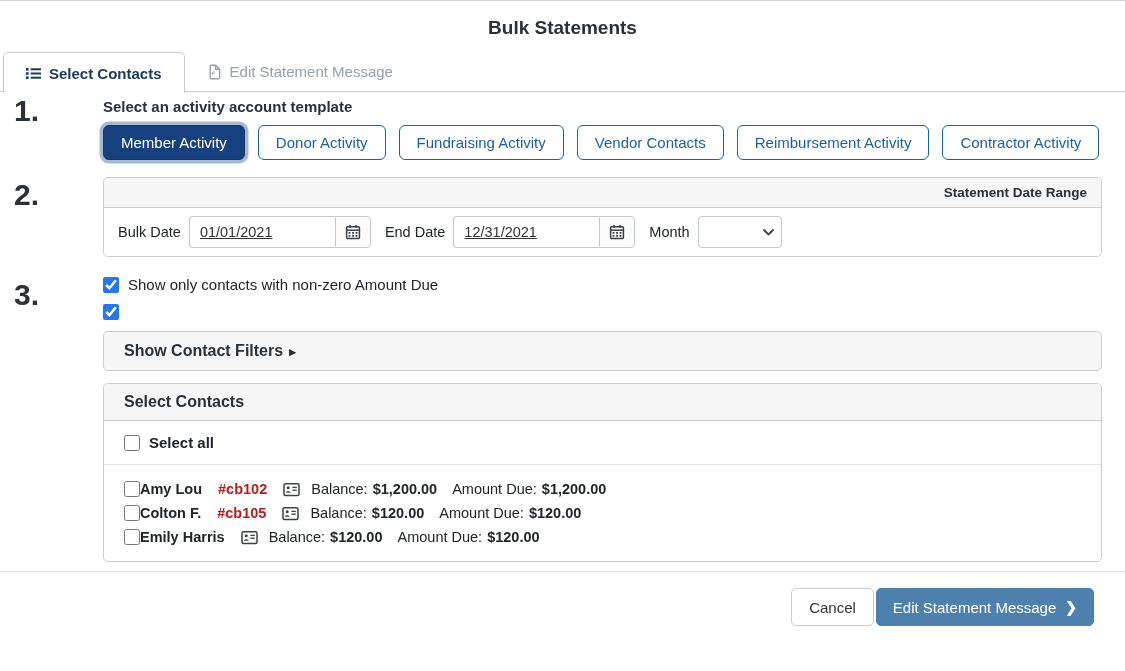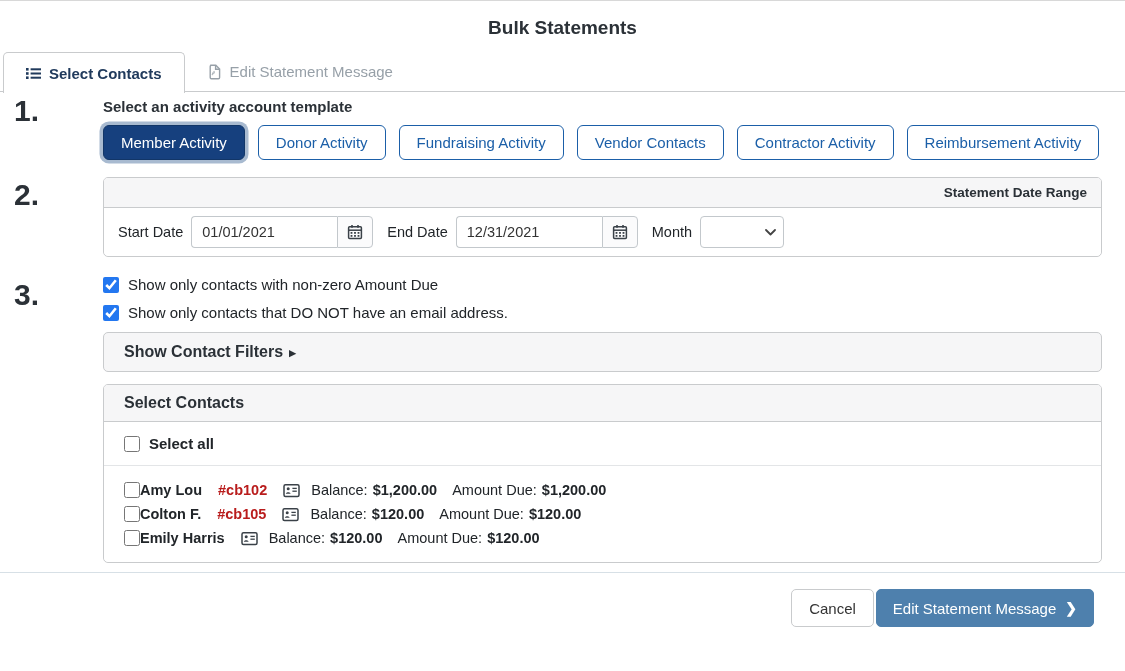--- a/index.html
+++ b/index.html
@@ -29,21 +29,21 @@
   .tpl-btn { font-family: inherit; font-size: 15px; padding: 8px 17px; border: 1px solid #1b5fa8; border-radius: 6px; background: #fff; color: #1b5fa8; cursor: pointer; white-space: nowrap; }
   .tpl-btn.selected { background: #16407e; border-color: #123668; color: #fff; box-shadow: 0 0 0 3.5px rgba(96,130,170,0.55); }
 
   .panel { border: 1px solid #c9cbcd; border-radius: 5px; }
   .date-panel { margin-top: 17px; }
   .panel-header { background: #f6f6f7; border-bottom: 1px solid #c9cbcd; border-radius: 4px 4px 0 0; color: #2b3137; font-weight: 700; }
   .dr-header { padding: 7px 14px; font-size: 13.5px; text-align: right; }
   .dr-body { display: flex; align-items: center; padding: 8px 14px; background: #fff; border-radius: 0 0 5px 5px; }
   .dr-label { font-size: 14.5px; margin-right: 8px; white-space: nowrap; }
   .input-group { display: flex; margin-right: 14px; }
-  .date-input { width: 146px; height: 32px; border: 1px solid #c3c8cc; border-right: none; border-radius: 4px 0 0 4px; padding: 0 10px; font-size: 14.5px; font-family: inherit; color: #333; }
+  .date-input { width: 146px; height: 32px; border: 1px solid #c3c8cc; border-right: none; border-radius: 4px 0 0 4px; padding: 0 10px; font-size: 14.5px; font-family: inherit; color: #333; text-decoration: underline; }
   .cal-btn { width: 36px; height: 32px; border: 1px solid #c3c8cc; border-radius: 0 4px 4px 0; background: #fbfbfc; display: flex; align-items: center; justify-content: center; cursor: pointer; padding: 0; }
   .month-wrap { position: relative; width: 84px; height: 32px; border: 1px solid #c3c8cc; border-radius: 4px; display: flex; align-items: center; background: #fff; }
   .month-wrap select { appearance: none; -webkit-appearance: none; border: none; background: transparent; width: 100%; height: 100%; padding: 0 24px 0 8px; font-size: 14.5px; font-family: inherit; }
   .month-chevron { position: absolute; right: 7px; pointer-events: none; }
 
   .checks { margin-top: 19px; }
   .check-row { display: flex; align-items: center; gap: 9px; font-size: 15px; margin-bottom: 11px; }
   input[type="checkbox"] { width: 16px; height: 16px; accent-color: #2377f0; margin: 0; flex: 0 0 auto; }
 
   .filters-bar { margin-top: 8px; background: #f6f6f7; border: 1px solid #c9cbcd; border-radius: 5px; padding: 10px 20px; font-size: 16px; font-weight: 700; color: #2b3137; cursor: pointer; }
@@ -105,28 +105,28 @@
   <div class="step-num" id="step-2">2.</div>
   <div class="step-num" id="step-3">3.</div>
 
   <div class="tpl-heading">Select an activity account template</div>
 
   <div class="tpl-row">
     <button class="tpl-btn selected">Member Activity</button>
     <button class="tpl-btn">Donor Activity</button>
     <button class="tpl-btn">Fundraising Activity</button>
     <button class="tpl-btn">Vendor Contacts</button>
+    <button class="tpl-btn">Reimbursement Activity</button>
     <button class="tpl-btn">Contractor Activity</button>
-    <button class="tpl-btn">Reimbursement Activity</button>
   </div>
 
   <div class="panel date-panel">
     <div class="panel-header dr-header">Statement Date Range</div>
     <div class="dr-body">
-      <span class="dr-label">Start Date</span>
+      <span class="dr-label">Bulk Date</span>
       <span class="input-group">
         <input class="date-input" type="text" value="01/01/2021" style="">
         <button class="cal-btn">
           <svg width="16" height="16" viewBox="0 0 16 16">
             <rect x="1.6" y="2.8" width="12.8" height="11.6" rx="1" fill="none" stroke="#3a4148" stroke-width="1.5"></rect>
             <line x1="1.6" y1="6.2" x2="14.4" y2="6.2" stroke="#3a4148" stroke-width="1.5"></line>
             <line x1="5" y1="1" x2="5" y2="3.8" stroke="#3a4148" stroke-width="1.6"></line>
             <line x1="11" y1="1" x2="11" y2="3.8" stroke="#3a4148" stroke-width="1.6"></line>
             <g fill="#3a4148">
               <rect x="3.6" y="8" width="1.8" height="1.8"></rect>
@@ -169,21 +169,20 @@
     </div>
   </div>
 
   <div class="checks">
     <label class="check-row">
       <input type="checkbox" checked="checked" style="">
       <span>Show only contacts with non-zero Amount Due</span>
     </label>
     <label class="check-row">
       <input type="checkbox" checked="checked" style="">
-      <span>Show only contacts that DO NOT have an email address.</span>
     </label>
   </div>
 
   <div class="filters-bar">
     <span>Show Contact Filters</span><span class="caret">▸</span>
   </div>
 
   <div class="panel contacts-panel">
     <div class="panel-header sc-header">Select Contacts</div>
     <label class="select-all-row">

